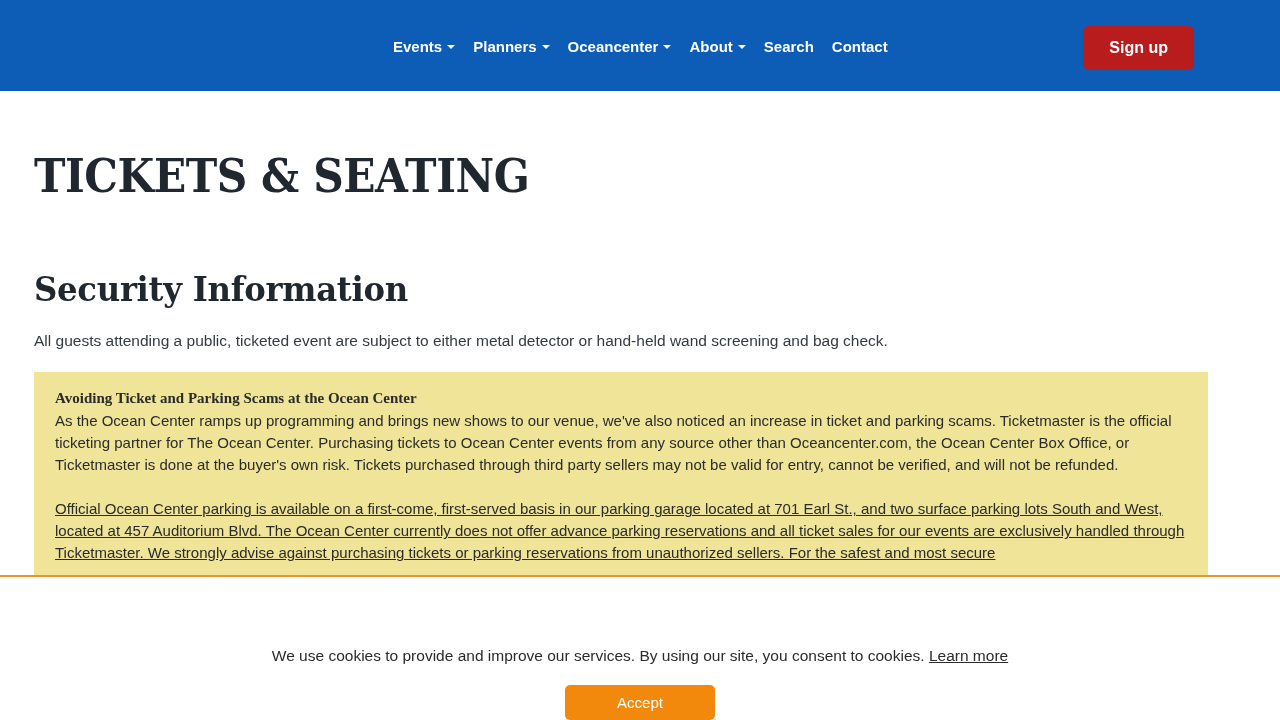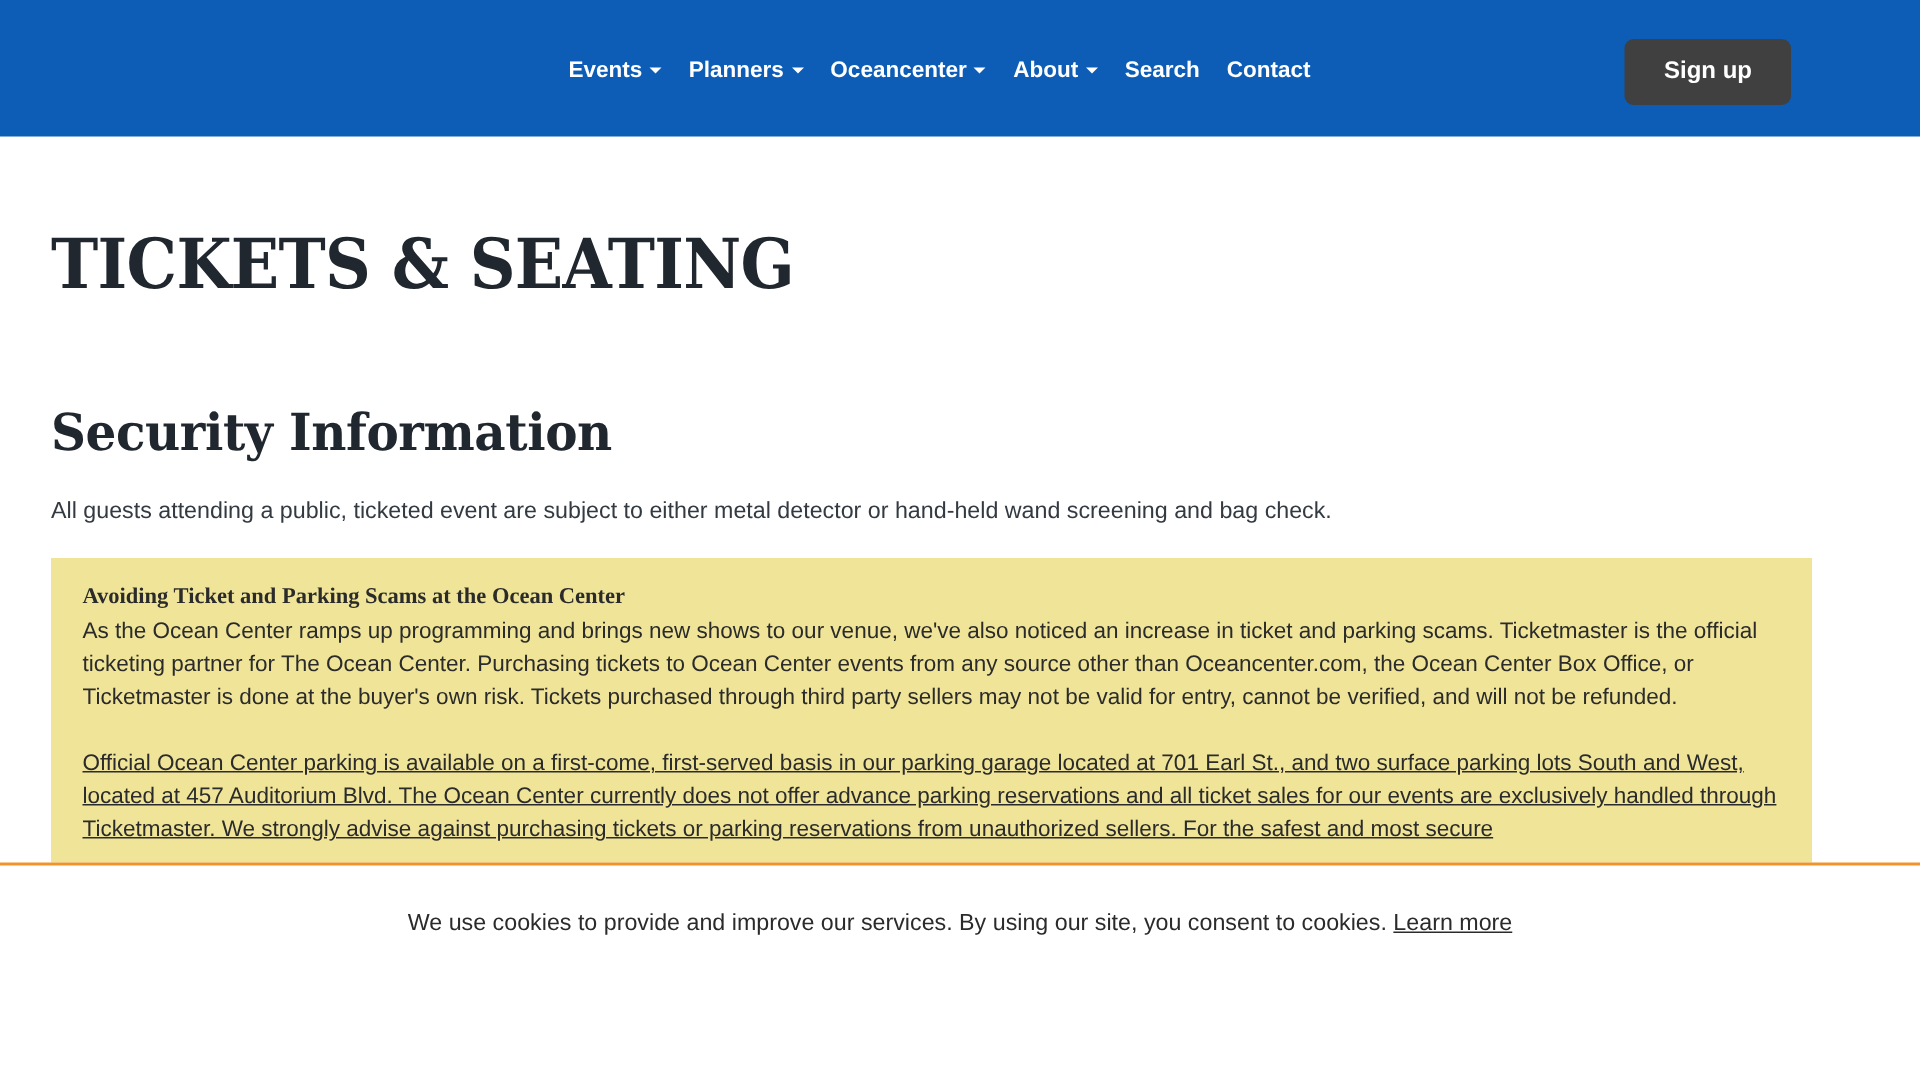--- a/index.html
+++ b/index.html
@@ -53,21 +53,21 @@
   }
   .logo-sub {
     color: #ffffff;
     font-size: 6.5px;
     letter-spacing: 1.6px;
     margin-top: 3px;
   }
 
   .main-nav {
     position: absolute;
-    left: 378px;
+    left: 392px;
     top: 36px;
     display: flex;
     align-items: center;
     gap: 16px;
   }
   .nav-item {
     color: #ffffff;
     font-size: 15px;
     font-weight: 700;
     text-decoration: none;
@@ -83,21 +83,21 @@
     width: 0; height: 0;
     border-left: 4px solid transparent;
     border-right: 4px solid transparent;
     border-top: 4px solid #ffffff;
   }
 
   .signup-btn {
     position: absolute;
     right: 86px;
     top: 26px;
-    background: #404040;
+    background: #b91c1c;
     color: #ffffff;
     border: none;
     border-radius: 6px;
     font-size: 16px;
     font-weight: 700;
     padding: 13px 26px;
     cursor: pointer;
     font-family: "Liberation Sans", sans-serif;
   }
 
@@ -158,21 +158,21 @@
     position: absolute;
     left: 0;
     bottom: 0;
     width: 1280px;
     height: 145px;
     background: #ffffff;
     border-top: 2px solid #f0932b;
     display: flex;
     flex-direction: column;
     align-items: center;
-    justify-content: flex-start;
+    justify-content: flex-end;
     padding-top: 30px;
   }
   .cookie-text {
     font-size: 15.5px;
     color: #2b2b2b;
   }
   .cookie-link {
     color: #2b2b2b;
     text-decoration: underline;
     cursor: pointer;
@@ -233,13 +233,14 @@
     <p class="notice-p">As the Ocean Center ramps up programming and brings new shows to our venue, we've also noticed an increase in ticket and parking scams. Ticketmaster is the official ticketing partner for The Ocean Center. Purchasing tickets to Ocean Center events from any source other than Oceancenter.com, the Ocean Center Box Office, or Ticketmaster is done at the buyer's own risk. Tickets purchased through third party sellers may not be valid for entry, cannot be verified, and will not be refunded.</p>
     <p class="notice-p">Official Ocean Center parking is available on a first-come, first-served basis in our parking garage located at 701 Earl St., and two surface parking lots South and West, located at 457 Auditorium Blvd. The Ocean Center currently does not offer advance parking reservations and all ticket sales for our events are exclusively handled through Ticketmaster. We strongly advise against purchasing tickets or parking reservations from unauthorized sellers. For the safest and most secure</p>
   </section>
 </main>
 
 <div class="cookie-banner">
   <div class="cookie-text">
     <span>We use cookies to provide and improve our services. By using our site, you consent to cookies.</span>
     <a class="cookie-link" href="#">Learn more</a>
   </div>
+  <button class="accept-btn">Accept</button>
 </div>
 
 </body></html>

